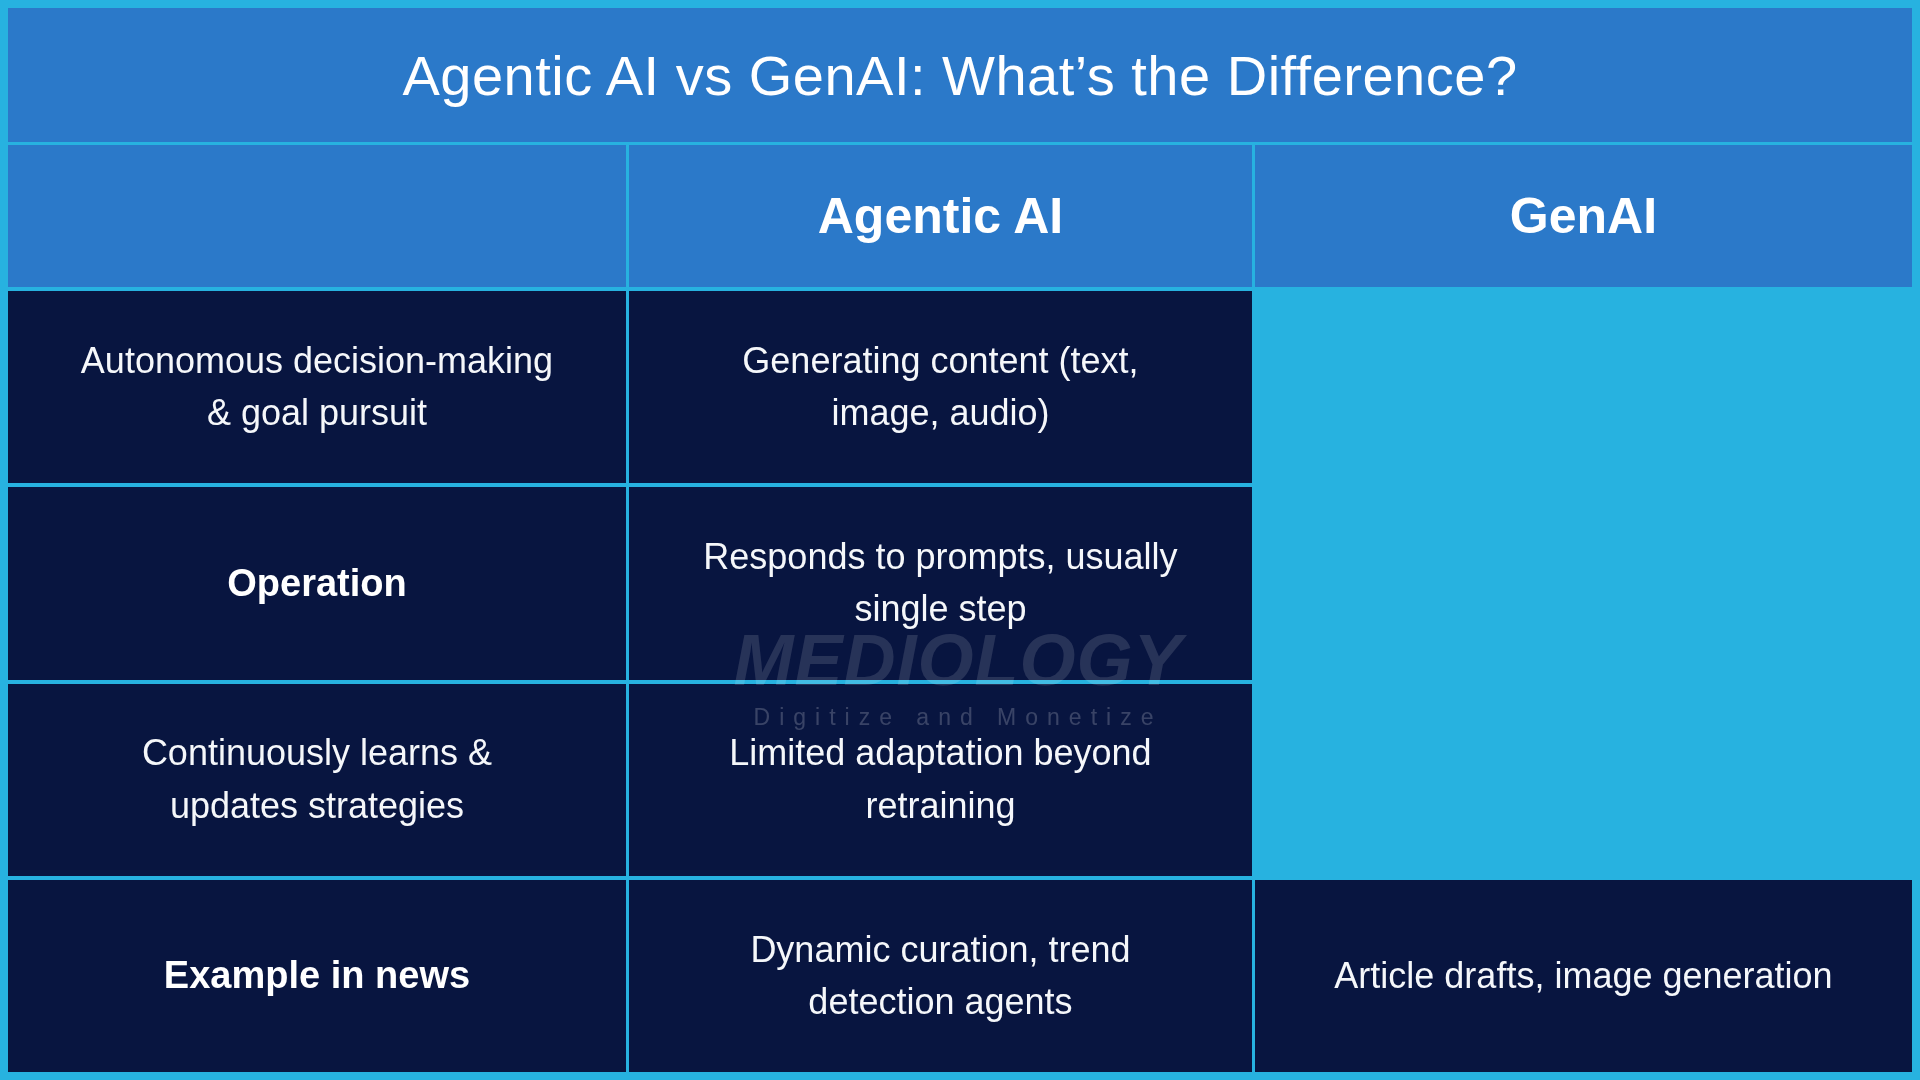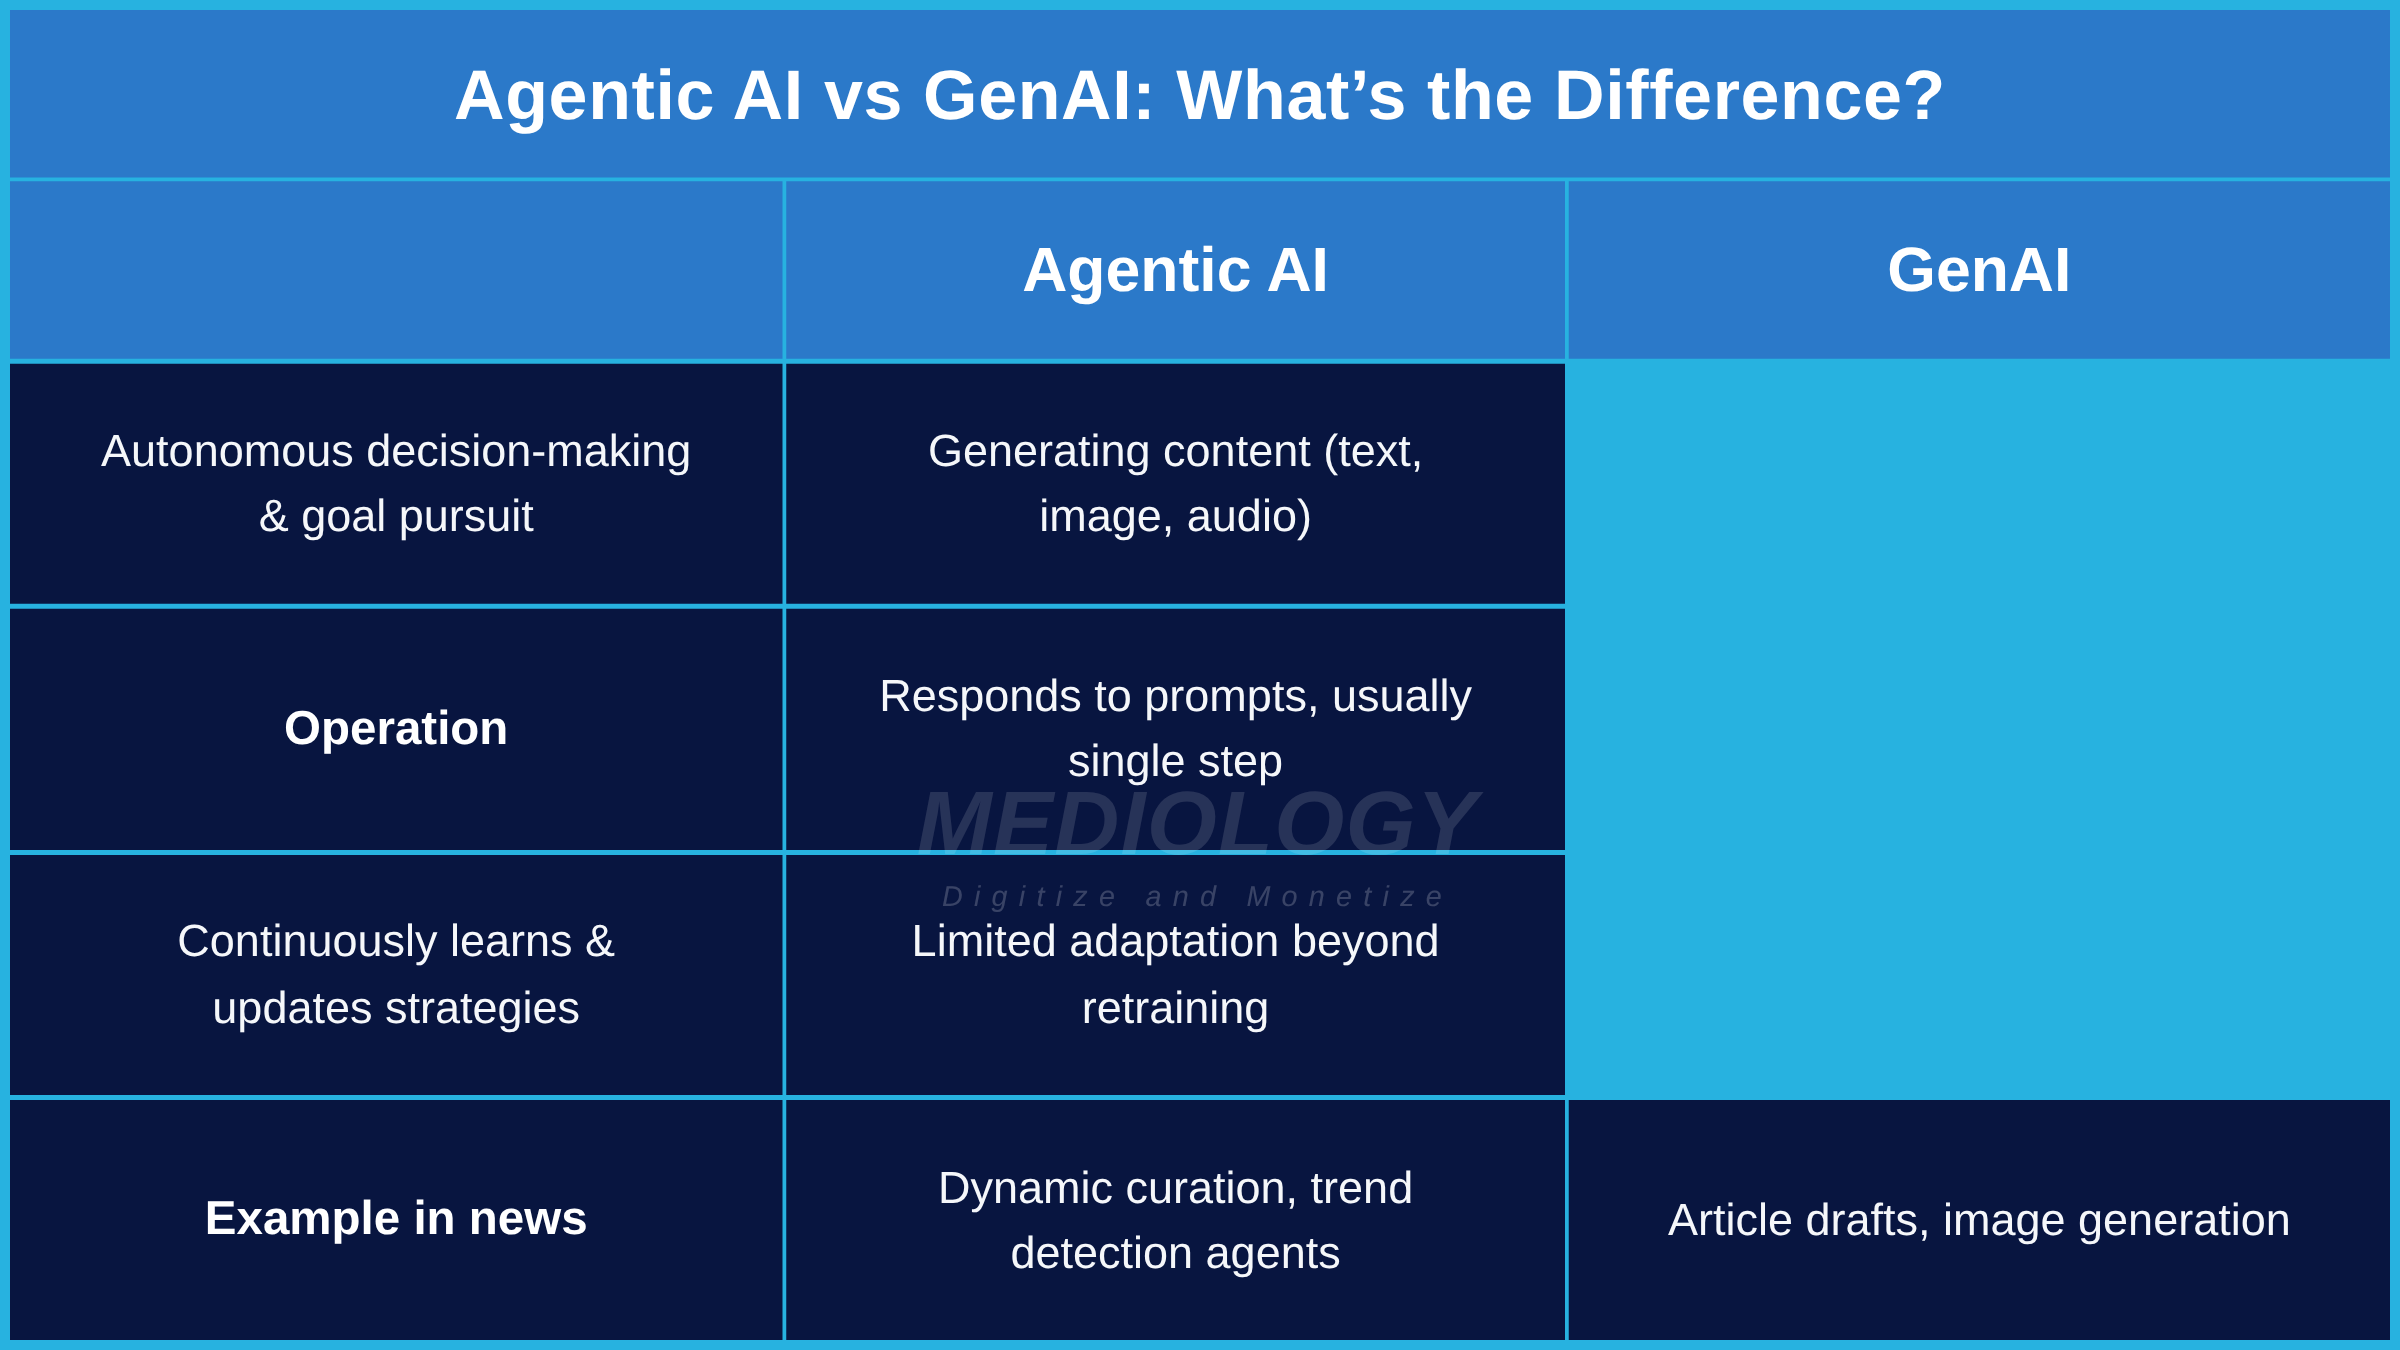--- a/index.html
+++ b/index.html
@@ -22,21 +22,21 @@
     height: 134px;
     background: #2b79c9;
     display: flex;
     align-items: center;
     justify-content: center;
     flex: 0 0 auto;
   }
   .title-bar .title {
     color: #ffffff;
     font-size: 56px;
-    font-weight: bold;
+    font-weight: normal;
     letter-spacing: 0.5px;
   }
   .header-row {
     margin-top: 3px;
     height: 142px;
     flex: 0 0 auto;
     display: grid;
     grid-template-columns: 617fr 622fr 656fr;
     column-gap: 3px;
   }
@@ -91,21 +91,20 @@
     font-size: 72px;
     font-weight: bold;
     font-style: italic;
     letter-spacing: 1px;
     color: rgba(255, 255, 255, 0.13);
     line-height: 1;
   }
   .watermark .wm-tagline {
     margin-top: 10px;
     font-size: 23px;
-    font-style: italic;
     letter-spacing: 9px;
     color: rgba(255, 255, 255, 0.20);
     line-height: 1;
   }
 </style>
 </head>
 <body>
 
 <div class="frame">
 

